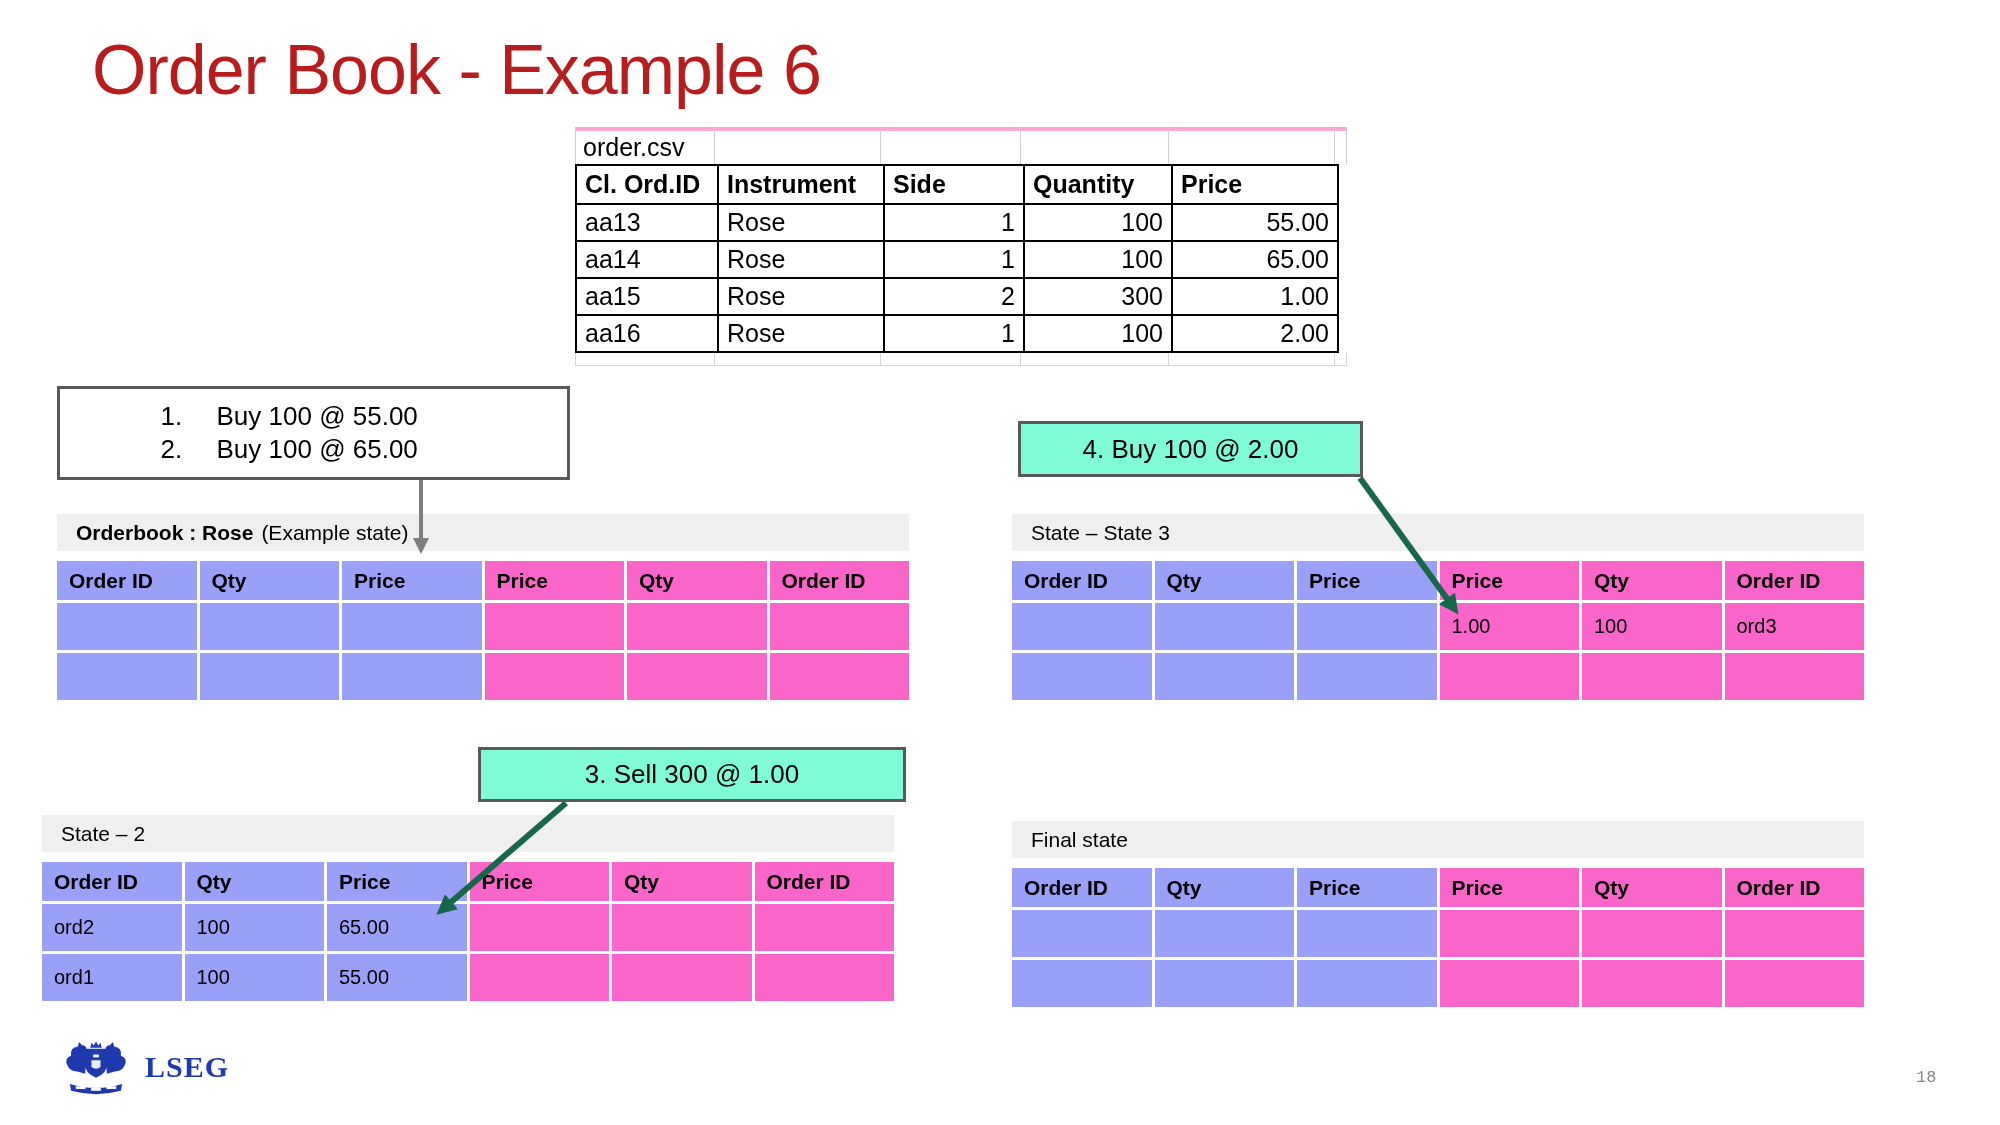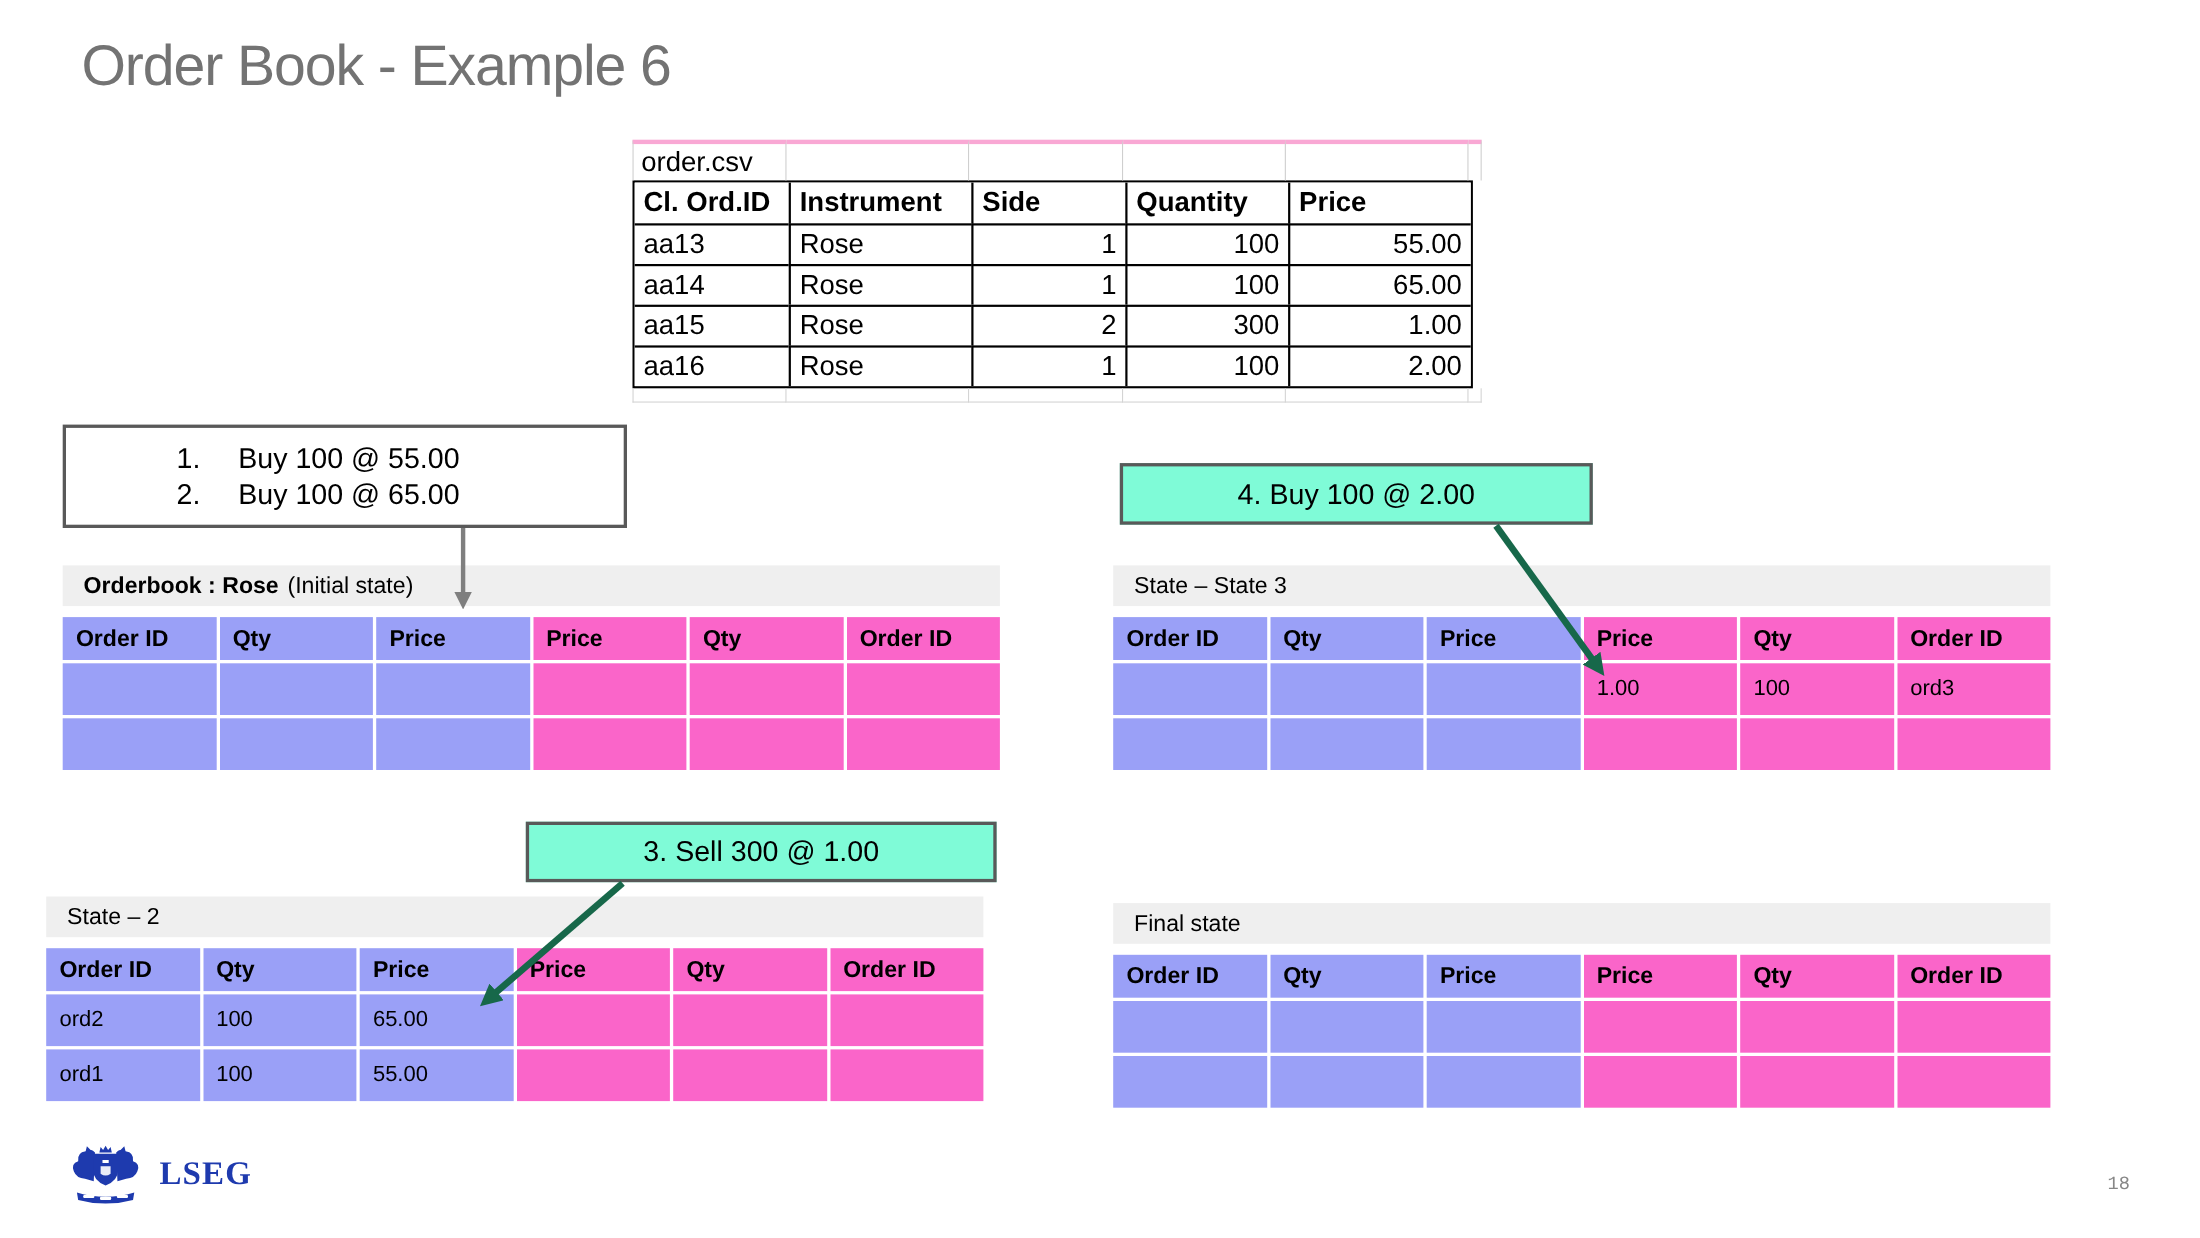--- a/index.html
+++ b/index.html
@@ -3,21 +3,21 @@
 <meta charset="utf-8">
 <style>
   html,body { margin:0; padding:0; background:#ffffff; }
   .slide {
     position:relative; width:2000px; height:1125px; overflow:hidden;
     background:#ffffff; color:#000;
     font-family:"Liberation Sans", sans-serif;
   }
 
   
-  .title { position:absolute; left:74px; top:30px; font-size:52px; letter-spacing:-1px; color:#737373; }
+  .title { position:absolute; left:92px; top:30px; font-size:70px; letter-spacing:-1px; color:#b91c1c; }
 
   
   .csv { position:absolute; left:575px; top:127px; }
   .csv-toprow, .csv-stubrow { display:grid; grid-template-columns:140px 166px 140px 148px 166px 12px; }
   .csv-toprow .tcell {
     height:37px; border-top:4px solid #f9a8d4; border-right:1px solid #cfcfcf;
     display:flex; align-items:center; padding-left:7px; font-size:25px; box-sizing:border-box;
   }
   .csv-toprow .tcell:first-child { border-left:1px solid #cfcfcf; }
   .csv-stubrow .scell { height:13px; border-right:1px solid #d4d4d4; border-bottom:1px solid #d4d4d4; box-sizing:border-box; }
@@ -36,21 +36,21 @@
   .csv-cell.num { justify-content:flex-end; }
 
   
   .box { position:absolute; border:3px solid #595959; box-sizing:border-box; }
   .white-box {
     left:57px; top:386px; width:513px; height:94px; background:#ffffff;
     display:flex; flex-direction:column; justify-content:center;
   }
   .wb-line { display:grid; grid-template-columns:56px 250px; width:306px; margin:1px auto; font-size:26px; }
   .mint-box { background:#7ffbd7; display:flex; align-items:center; justify-content:center; font-size:26px; }
-  #box4 { left:1018px; top:421px; width:430px; height:56px; }
+  #box4 { left:1018px; top:421px; width:345px; height:56px; }
   #box3 { left:478px; top:747px; width:428px; height:55px; }
 
   
   .ob { position:absolute; width:852px; }
   .ob-band {
     height:37px; background:#efefef; display:flex; align-items:center;
     padding-left:19px; font-size:21px; box-sizing:border-box;
   }
   .ob-band .band-normal { margin-left:8px; font-weight:normal; }
   .ob-grid { margin-top:10px; display:grid; grid-template-columns:repeat(6,1fr); gap:3px; }
@@ -141,21 +141,21 @@
   <div class="box mint-box" id="box4">
     <span>4. Buy 100 @ 2.00</span>
   </div>
   <div class="box mint-box" id="box3">
     <span>3. Sell 300 @ 1.00</span>
   </div>
 
   <div class="ob" id="ob-initial">
     <div class="ob-band">
       <b>Orderbook  : Rose</b>
-      <span class="band-normal">(Initial state)</span>
+      <span class="band-normal">(Example state)</span>
     </div>
     <div class="ob-grid">
         <div class="ob-cell buy ob-head">Order ID</div>
         <div class="ob-cell buy ob-head">Qty</div>
         <div class="ob-cell buy ob-head">Price</div>
         <div class="ob-cell sell ob-head">Price</div>
         <div class="ob-cell sell ob-head">Qty</div>
         <div class="ob-cell sell ob-head">Order ID</div>
         <div class="ob-cell buy"></div>
         <div class="ob-cell buy"></div>

